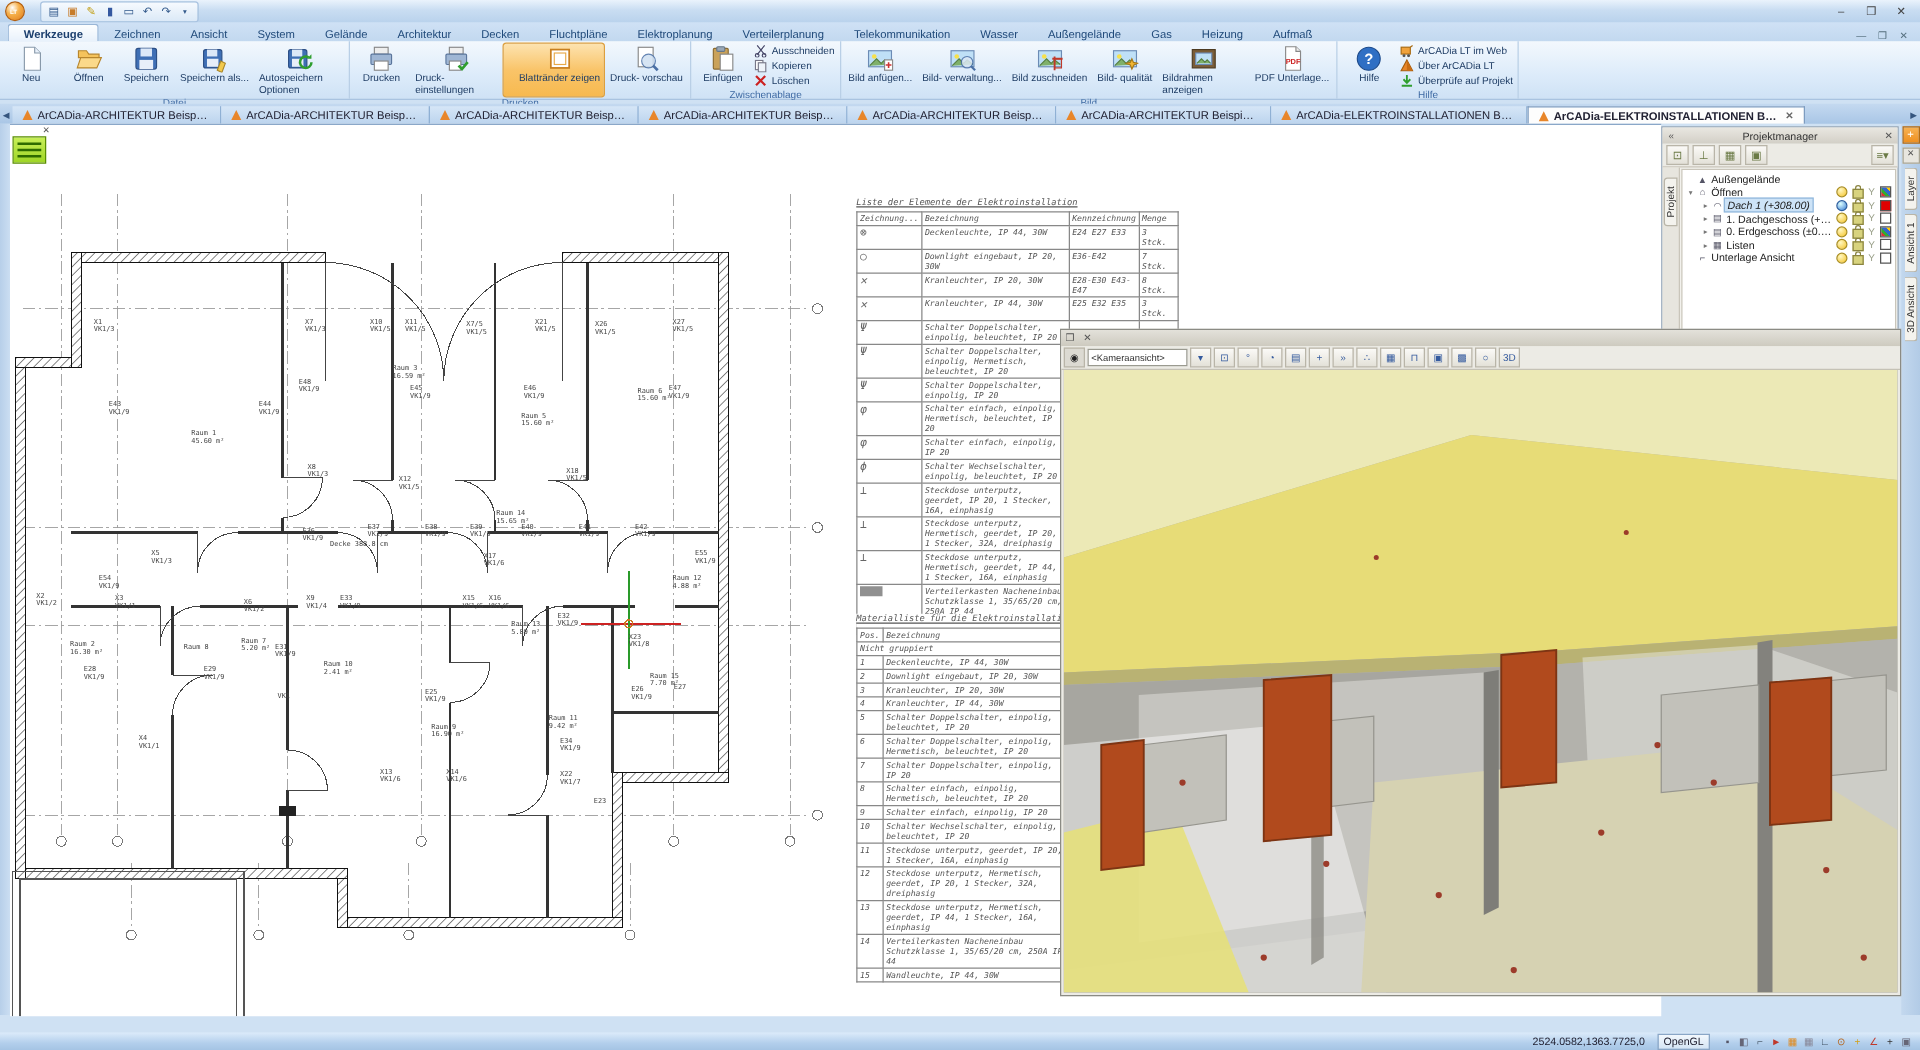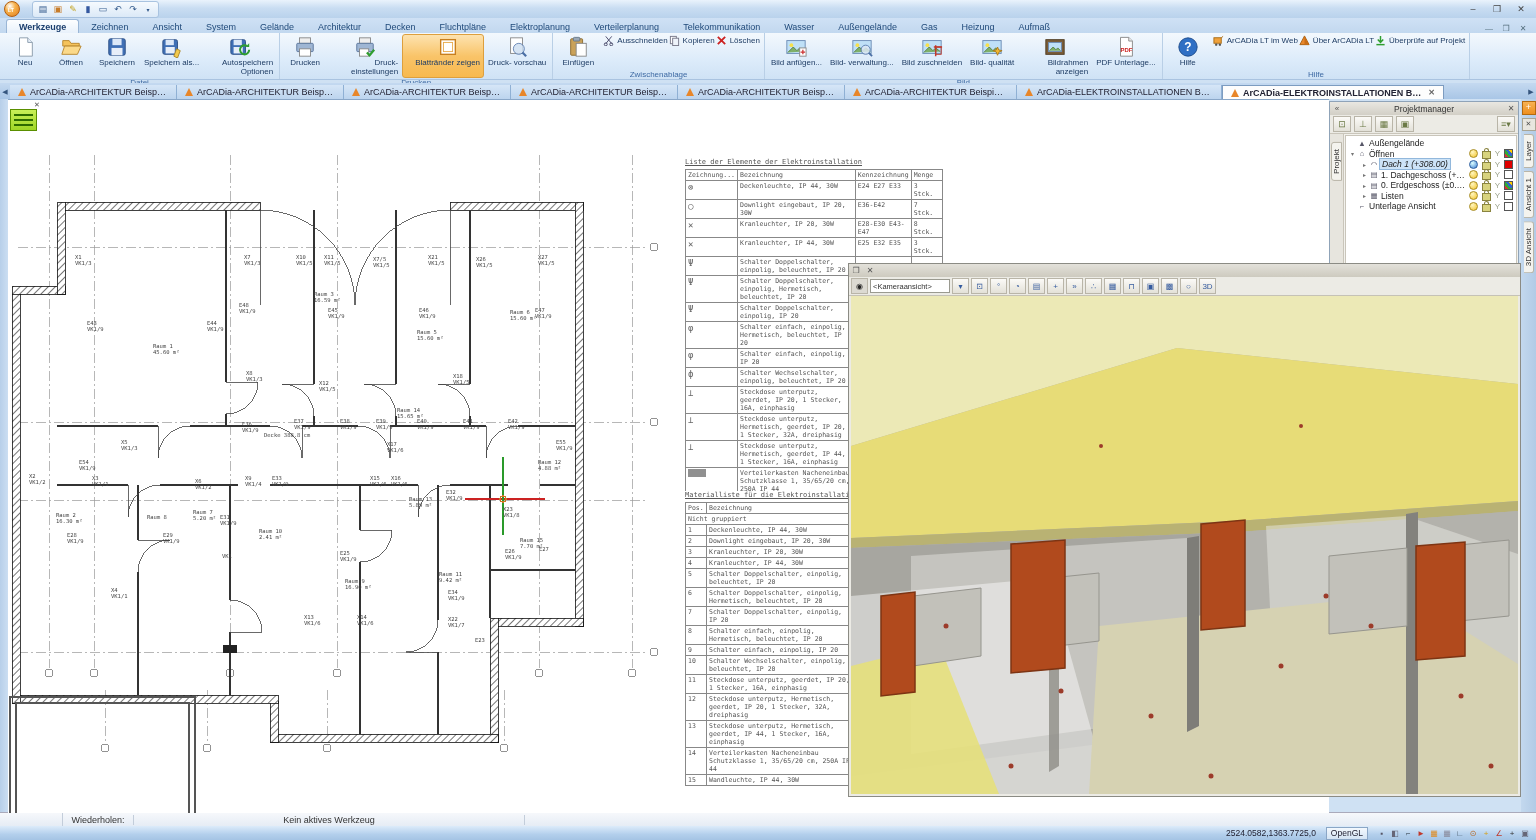--- a/index.html
+++ b/index.html
@@ -20,43 +20,43 @@
   .mdictl{margin-left:auto;display:flex;gap:3px;margin-right:6px;align-items:center;}
   .mdictl span{font-size:8px;color:#56707f;width:14px;text-align:center;}
   
   #ribbonbody{position:absolute;left:0;top:33px;width:1536px;height:46px;background:linear-gradient(#f3f8fd,#dcebfa 60%,#cfe2f5);border-bottom:1px solid #a9c3e0;display:flex;}
   .rgroup{display:flex;flex-direction:column;border-right:1px solid #b9cfe6;padding:1px 2px 0;}
   .rbtns{flex:1;display:flex;align-items:stretch;}
   .rglabel{height:10px;font-size:8px;text-align:center;color:#3e6aa3;}
   .rbtn{display:flex;flex-direction:column;align-items:center;justify-content:flex-start;padding:1px 3px;max-width:66px;min-width:38px;border:1px solid transparent;border-radius:3px;}
   .rbtn .ric{width:22px;height:22px;}
   .rbtn .ric svg{width:22px;height:22px;}
-  .rbtn .rlb{font-size:8px;line-height:8.5px;text-align:right;color:#1e3c64;margin-top:1px;}
+  .rbtn .rlb{font-size:8px;line-height:8.5px;text-align:left;color:#1e3c64;margin-top:1px;}
   .rbtn.active{background:linear-gradient(#fde3b0,#f9c469 50%,#f7b94f);border:1px solid #dd9f3d;padding-left:12px;}
-  .rsmallcol{display:flex;flex-direction:row;justify-content:flex-start;gap:1px;padding:1px 2px;}
+  .rsmallcol{display:flex;flex-direction:column;justify-content:flex-start;gap:1px;padding:1px 2px;}
   .rsmall{display:flex;align-items:center;gap:3px;height:11px;}
   .rsmall .ric{width:11px;height:11px;}
   .rsmall .ric svg{width:11px;height:11px;}
   .rsmall .rlb{font-size:8px;color:#1e3c64;white-space:nowrap;}
   
   #doctabs{position:absolute;left:0;top:83px;width:1536px;height:16px;background:linear-gradient(#c4d9f0,#a9c6e6);display:flex;align-items:flex-end;}
   .tscroll{width:10px;height:14px;font-size:7px;color:#35557e;display:flex;align-items:center;justify-content:center;}
   .dtab{height:14px;display:flex;align-items:center;gap:4px;padding:0 8px;font-size:9px;color:#223;border-right:1px solid #8fb0d4;background:linear-gradient(#d6e6f7,#bcd4ee);white-space:nowrap;overflow:hidden;box-sizing:border-box;}
   .dtab.active{background:#fdfdfd;border:1px solid #7d9cc0;border-bottom:none;font-weight:bold;}
   .dtri{width:0;height:0;border-left:4px solid transparent;border-right:4px solid transparent;border-bottom:8px solid #e8862a;flex:none;}
   .dclose{font-size:8px;color:#666;margin-left:2px;}
   
   #leftstrip{position:absolute;left:0;top:99px;width:8px;height:713px;background:linear-gradient(90deg,#b7cfe9,#cbdef2);}
   #canvas{position:absolute;left:8px;top:99px;width:1321px;height:713px;background:#fff;border-top:1px solid #8aa7c8;z-index:1;overflow:hidden;}
   #plan{position:absolute;left:0;top:0;}
   #viewmenu-close{position:absolute;left:24px;top:1px;width:10px;height:8px;font-size:7px;color:#555;text-align:center;line-height:8px;}
   #viewmenu{position:absolute;left:2px;top:9px;width:27px;height:22px;background:linear-gradient(#c8ef58,#9fd626);border:1px solid #5a8f00;display:flex;flex-direction:column;justify-content:center;gap:3px;padding:0 3px;box-sizing:border-box;}
   #viewmenu i{display:block;height:2px;background:#2e6b00;}
   
-  .cadtable{position:absolute;font-family:"DejaVu Sans Mono",monospace;font-size:6.5px;color:#555;background:#fff;}
+  .cadtable{position:absolute;font-family:"DejaVu Sans Mono",monospace;font-size:6.5px;color:#555;background:#fff;font-style:italic;}
   .cadtitle{font-size:7px;text-decoration:underline;margin-bottom:3px;color:#555;white-space:nowrap;}
   .cadtable table{border-collapse:collapse;}
   .cadtable td,.cadtable th{border:0.5px solid #888;padding:1px 2px;vertical-align:top;text-align:left;font-weight:normal;}
   .symcell{text-align:center;width:30px;font-size:9px;color:#666;}
   .graybox{display:inline-block;width:18px;height:8px;background:#909090;}
   
   #pm{position:absolute;left:1329px;top:101px;width:190px;height:420px;background:#f2f1ec;border:1px solid #8fa3b8;z-index:20;box-sizing:border-box;}
   #pmtitle{height:13px;background:linear-gradient(#e9e7e1,#d2cfc6);display:flex;align-items:center;font-size:8.5px;color:#333;}
   #pmtitle .t{flex:1;text-align:center;}
   #pmtitle .pin,#pmtitle .x{width:14px;text-align:center;font-size:8px;color:#555;}
@@ -923,25 +923,20 @@
         <circle cx="160" cy="470" r="2.5"></circle>
           <circle cx="360" cy="480" r="2.5"></circle>
           <circle cx="640" cy="470" r="2.5"></circle>
         <circle cx="475" cy="300" r="2.5"></circle>
           <circle cx="250" cy="150" r="2"></circle>
           <circle cx="450" cy="130" r="2"></circle>
       </g>
     </svg>
   </div>
 
-  <div id="cmdbar">
-    <span class="c0"></span>
-    <span class="c1">Wiederholen:</span>
-    <span class="c2">Kein aktives Werkzeug</span>
-  </div>
   <div id="statusbar">
     <span id="coords">2524.0582,1363.7725,0</span>
     <span id="renderer">OpenGL</span>
     <span id="sicons" style="display:flex;margin-right:4px;">
         <span class="sico" style="color: rgb(85, 85, 102);">▪</span>
         <span class="sico" style="color: rgb(102, 102, 119);">◧</span>
         <span class="sico" style="color: rgb(85, 102, 119);">⌐</span>
         <span class="sico" style="color: rgb(192, 57, 43);">►</span>
         <span class="sico" style="color: rgb(224, 138, 30);">▦</span>
         <span class="sico" style="color: rgb(136, 136, 153);">▦</span>

